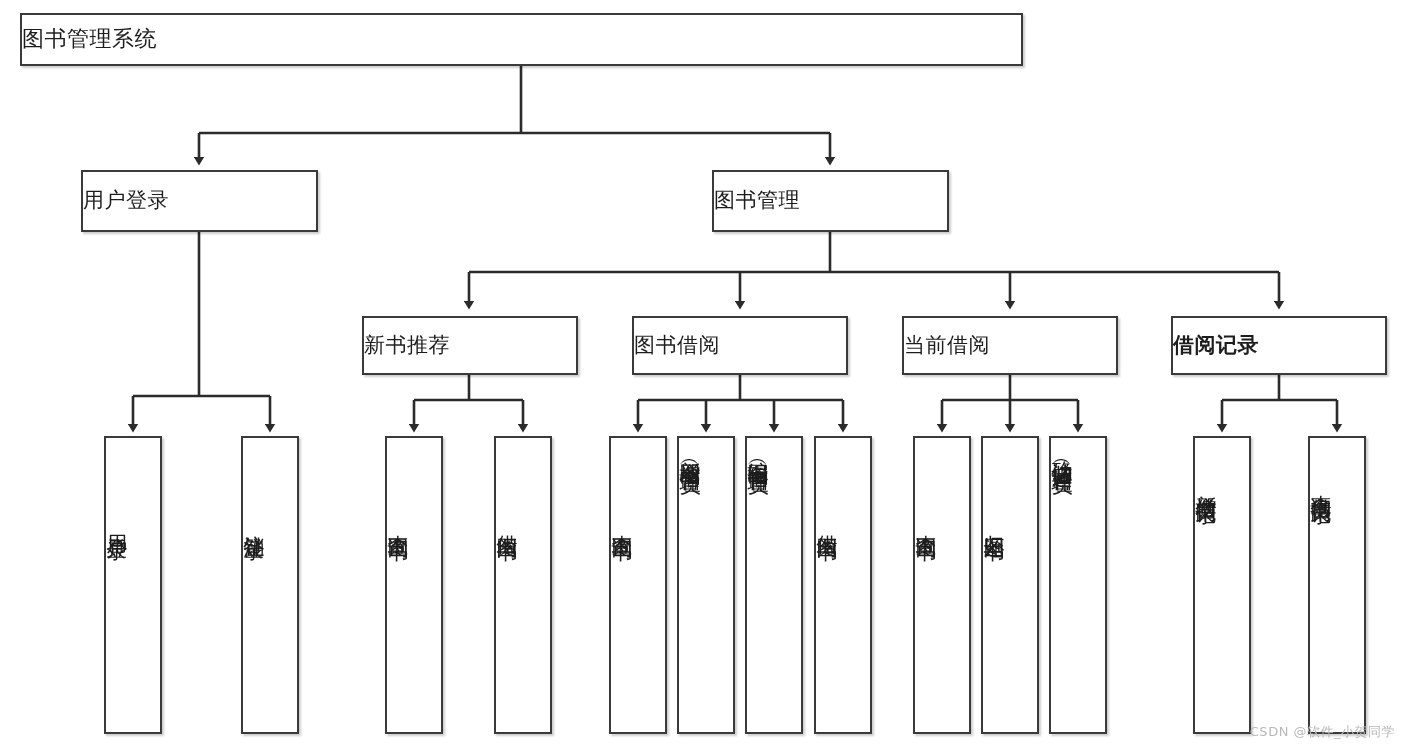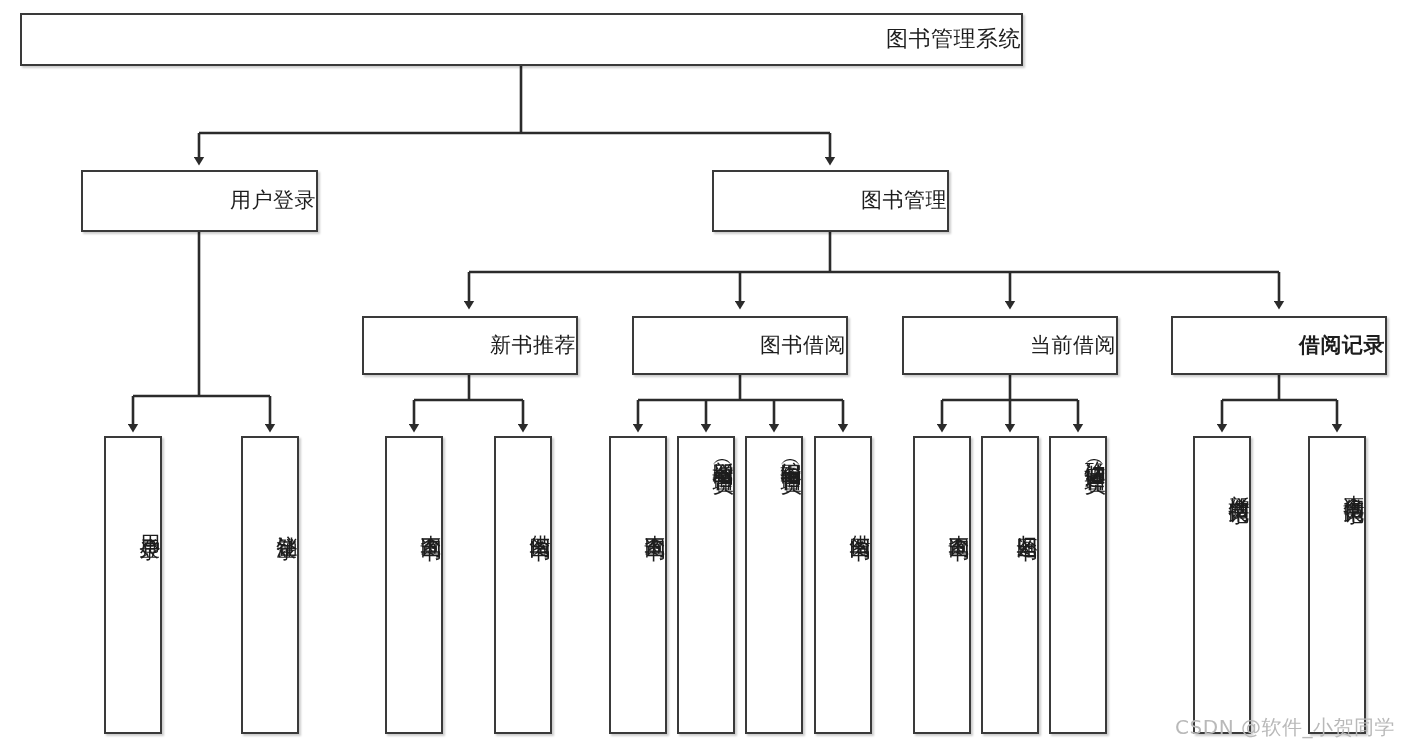--- a/index.html
+++ b/index.html
@@ -26,21 +26,21 @@
     height: 747px;
     pointer-events: none;
   }
   .node {
     position: absolute;
     box-sizing: border-box;
     background: #ffffff;
     border: 2.5px solid #3a3a3a;
     display: flex;
     align-items: center;
-    justify-content: flex-end;
+    justify-content: flex-start;
     box-shadow: 2px 2px 2px rgba(0,0,0,0.20);
     z-index: 2;
   }
   .node-label {
     font-size: 21px;
     line-height: 1.12;
     color: #1d1d1d;
     letter-spacing: 0.5px;
     white-space: nowrap;
   }
@@ -56,21 +56,21 @@
     font-size: 21px;
     line-height: 1;
     display: block;
     text-align: left;
   }
   .node.root .node-label { font-size: 22px; }
   #watermark {
     position: absolute;
     right: 10px;
     bottom: 6px;
-    font-size: 20px;
+    font-size: 13px;
     color: #b9b9b9;
     letter-spacing: 0.5px;
     z-index: 5;
     white-space: nowrap;
   }
 </style>
 </head>
 <body>
 
 <div id="canvas">

